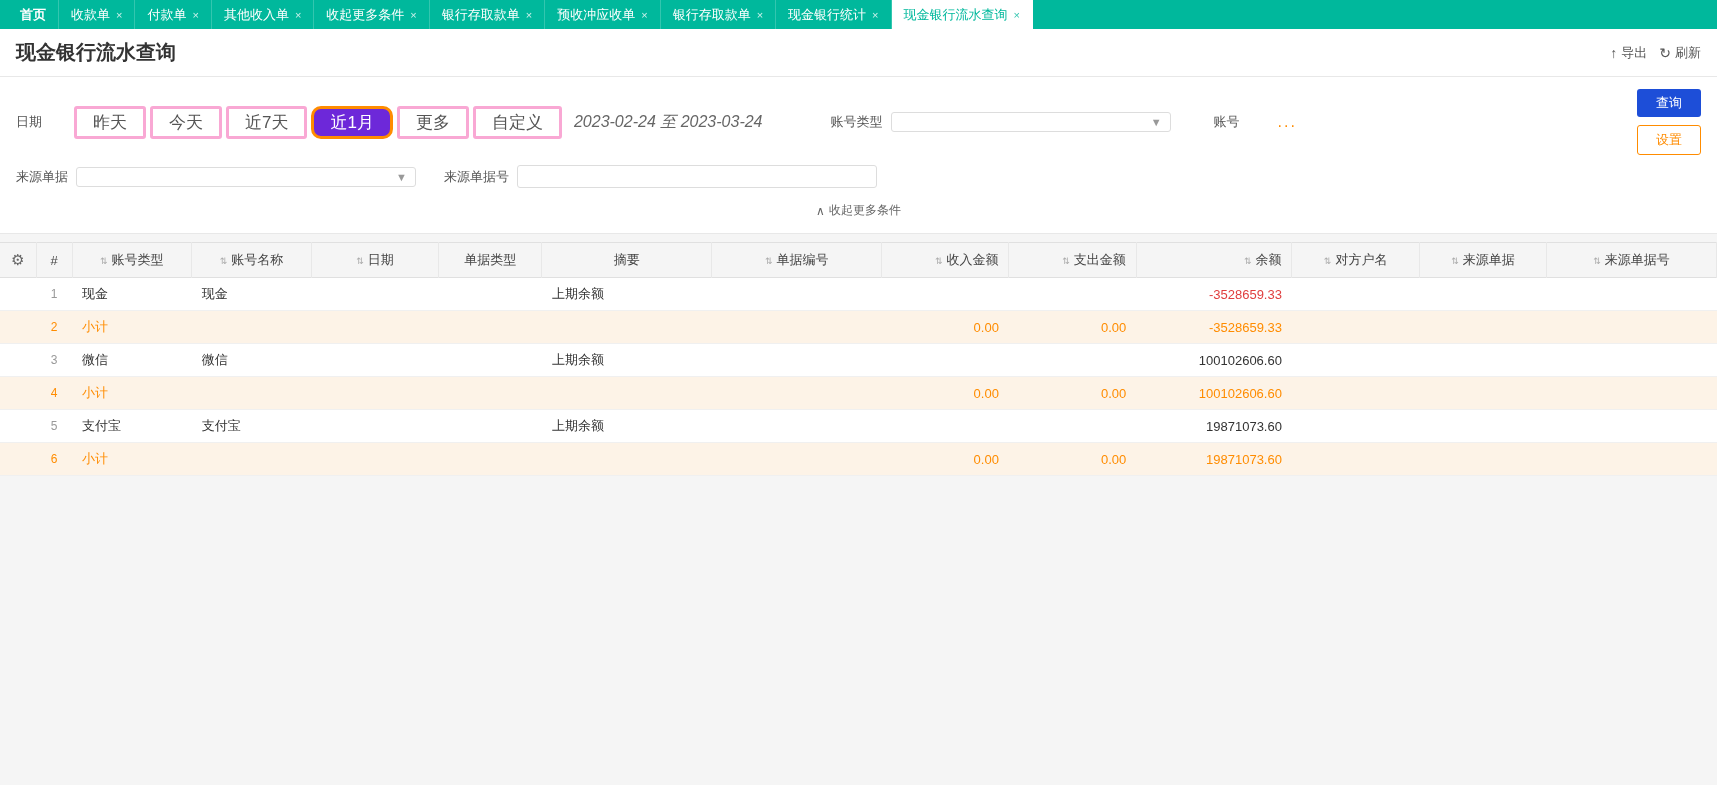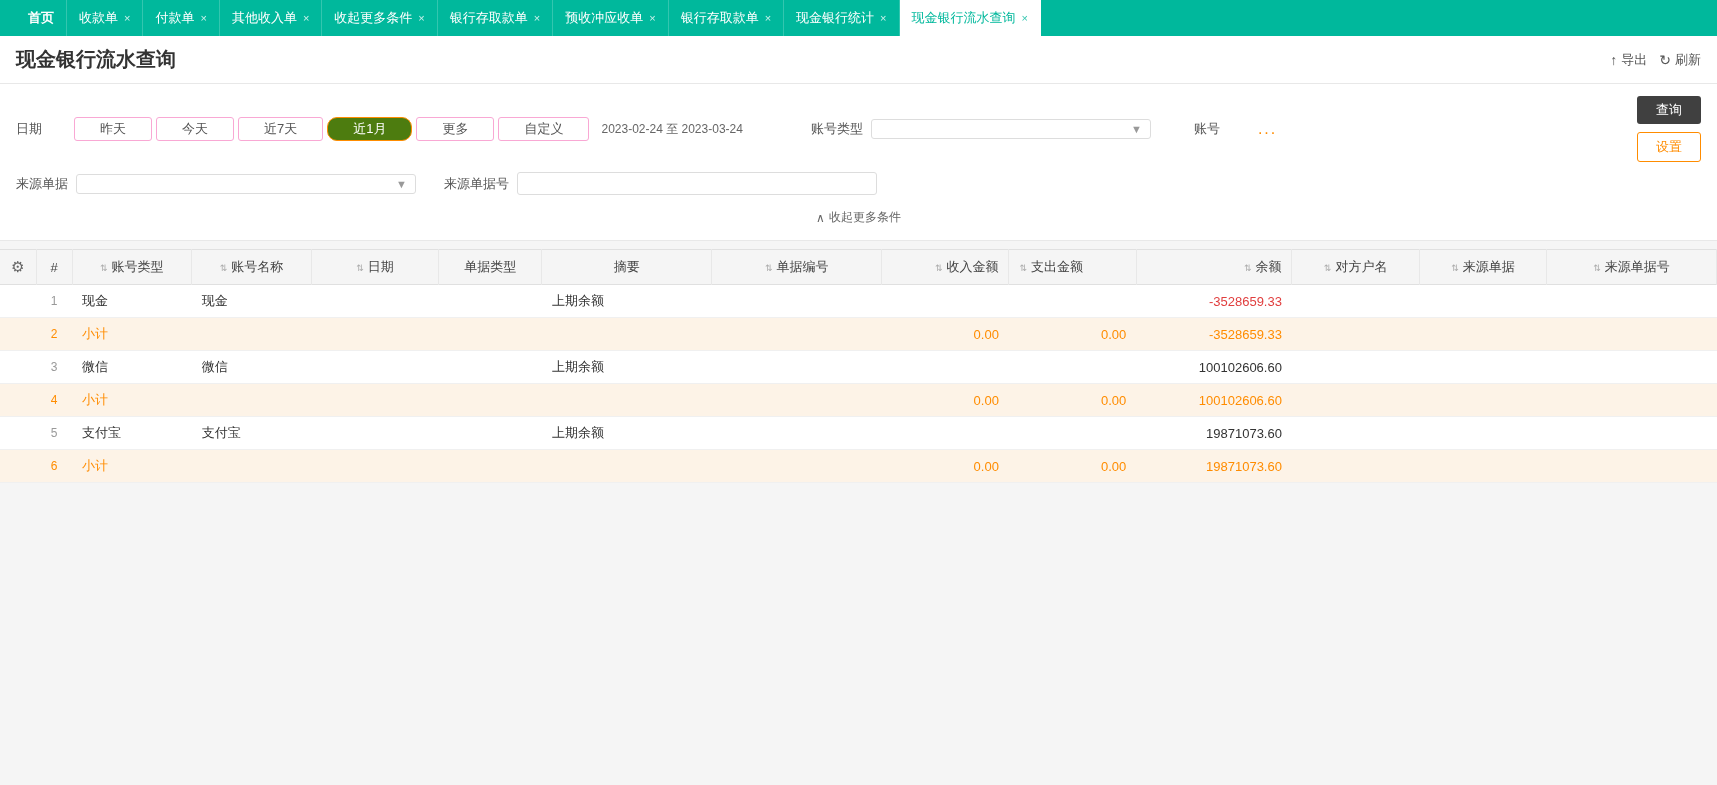--- a/index.html
+++ b/index.html
@@ -3,22 +3,22 @@
   <meta charset="utf-8">
   <style>
     * { margin: 0; padding: 0; box-sizing: border-box; }
     body { font-family: 'Microsoft YaHei', Arial, sans-serif; font-size: 13px; background: #f5f5f5; color: #333; }
 
     
     .top-nav {
       background: #00b89c;
       display: flex;
       align-items: center;
-      height: 36px;
-      padding: 0 16px;
+      height: 29px;
+      padding: 0 8px;
       overflow: hidden;
     }
     .nav-tab {
       display: inline-flex;
       align-items: center;
       padding: 0 12px;
       height: 36px;
       color: #fff;
       font-size: 13px;
       cursor: pointer;
@@ -87,38 +87,39 @@
       font-size: 13px;
       white-space: nowrap;
       min-width: 50px;
     }
     .date-options {
       display: flex;
       align-items: center;
       gap: 4px;
     }
     .date-btn {
-      padding: 2px 25px;
-      border: 1px solid #f9a8d4;
+      padding: 2px 16px;
+      border: 3px solid #f9a8d4;
       border-radius: 3px;
       cursor: pointer;
-      font-size: 13px;
+      font-size: 17px;
       color: #555;
       background: #fff;
     }
     .date-btn.active {
-      background: #4d7c0f;
+      background: #6d28d9;
       color: #fff;
       border-color: #ff8c00;
       border-radius: 10px;
     }
     .date-range {
-      font-size: 12px;
+      font-size: 16px;
       color: #666;
       margin-left: 4px;
+      font-style: italic;
     }
     .filter-select {
       display: flex;
       align-items: center;
       border: 1px solid #ddd;
       border-radius: 3px;
       padding: 3px 8px;
       min-width: 200px;
       cursor: pointer;
       background: #fff;
@@ -127,21 +128,21 @@
     .filter-select .placeholder { color: #bbb; font-size: 13px; }
     .filter-select .arrow { color: #999; font-size: 11px; }
     .account-no-dots {
       color: #ff8c00;
       margin-left: 6px;
       cursor: pointer;
       font-size: 16px;
       letter-spacing: 2px;
     }
     .query-btn {
-      background: #404040;
+      background: #1d4ed8;
       color: #fff;
       border: none;
       border-radius: 3px;
       padding: 5px 18px;
       cursor: pointer;
       font-size: 13px;
     }
     .settings-btn {
       background: #fff;
       color: #ff8c00;
@@ -362,21 +363,21 @@
           <span class="sort-arrows">⇅</span>日期
         </th>
         <th style="min-width:70px;">单据类型</th>
         <th style="min-width:120px;">摘要</th>
         <th style="min-width:120px;">
           <span class="sort-arrows">⇅</span>单据编号
         </th>
         <th style="min-width:90px; text-align:right;">
           <span class="sort-arrows">⇅</span>收入金额
         </th>
-        <th style="min-width:90px; text-align:left;">
+        <th style="min-width:90px; text-align:right;">
           <span class="sort-arrows">⇅</span>支出金额
         </th>
         <th style="min-width:110px; text-align:right;">
           <span class="sort-arrows">⇅</span>余额
         </th>
         <th style="min-width:90px;">
           <span class="sort-arrows">⇅</span>对方户名
         </th>
         <th style="min-width:90px;">
           <span class="sort-arrows">⇅</span>来源单据

